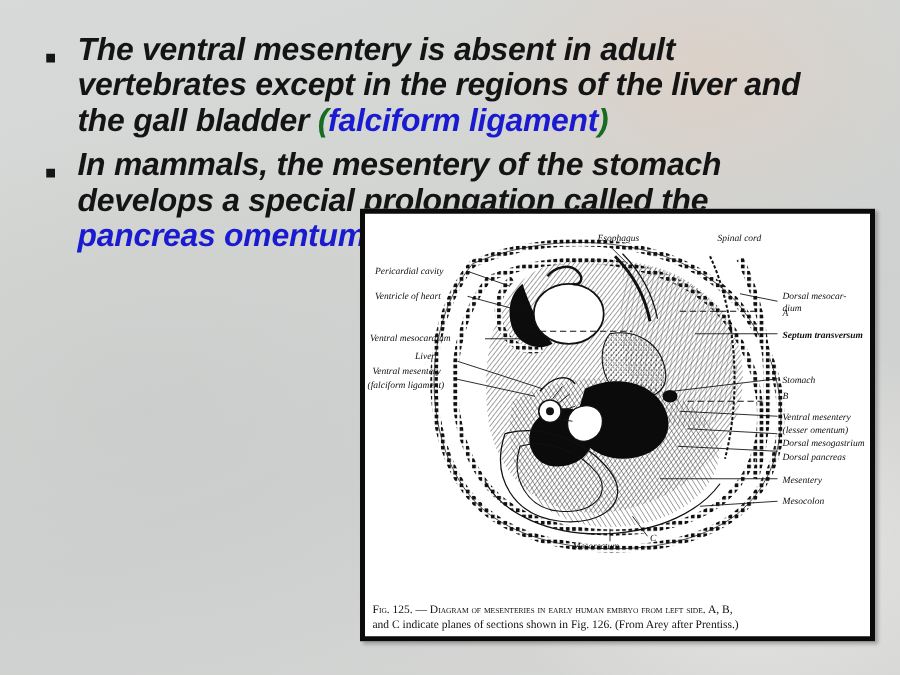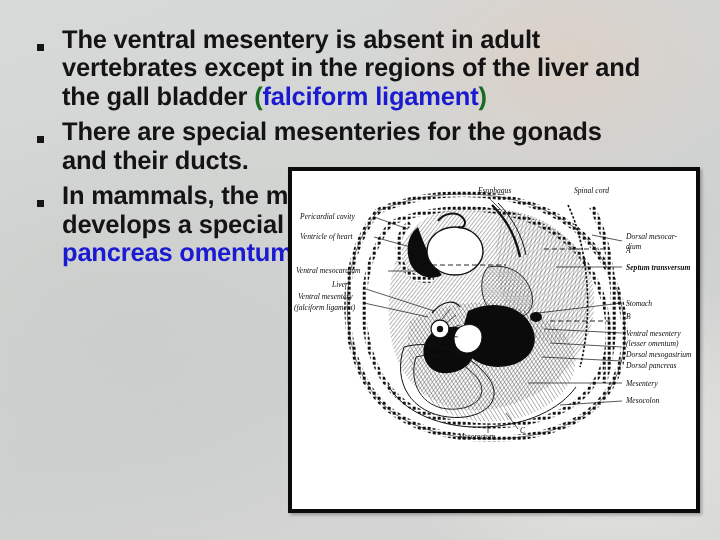--- a/index.html
+++ b/index.html
@@ -24,20 +24,21 @@
   #bullets {
     position: absolute;
     left: 26px;
     top: 26px;
     width: 620px;
   }
   .bullet-row {
     display: flex;
     align-items: flex-start;
     margin-bottom: 7px;
+    font-style: italic;
   }
   .bullet-marker {
     flex: 0 0 auto;
     width: 36px;
     padding-top: 11px;
     text-align: left;
     padding-left: 11px;
     box-sizing: border-box;
   }
   .bullet-marker i {
@@ -105,24 +106,20 @@
 
   <div id="bullets">
 
     <div class="bullet-row b1">
       <span class="bullet-marker"><i></i></span>
       <span class="bullet-text">
         <span>The ventral mesentery is absent in adult vertebrates except in the regions of the liver and the gall bladder </span><span class="green">(</span><span class="blue">falciform ligament</span><span class="green">)</span>
       </span>
     </div>
 
-    <div class="bullet-row b2">
-      <span class="bullet-marker"><i></i></span>
-      <span class="bullet-text">There are special mesenteries for the gonads and their ducts.</span>
-    </div>
 
     <div class="bullet-row b3">
       <span class="bullet-marker"><i></i></span>
       <span class="bullet-text">
         <span>In mammals, the mesentery of the stomach develops a special prolongation called the </span><span class="blue">pancreas omentum.</span>
       </span>
     </div>
 
   </div>
 
@@ -239,17 +236,19 @@
       <text class="lbl" x="334" y="165">Ventral mesentery</text>
       <text class="lbl" x="334" y="175">(lesser omentum)</text>
       <text class="lbl" x="334" y="186">Dorsal mesogastrium</text>
       <text class="lbl" x="334" y="197">Dorsal pancreas</text>
       <text class="lbl" x="334" y="215">Mesentery</text>
       <text class="lbl" x="334" y="232">Mesocolon</text>
       <text class="lbl" x="228" y="262">C</text>
     </svg>
 
     <div id="fig-caption">
+      <div class="figno">Fig. 125. — Diagram of mesenteries in early human embryo from left side.   A, B,</div>
+      <div>and C indicate planes of sections shown in Fig. 126.   (From Arey after Prentiss.)</div>
     </div>
 
   </div>
 
 </div>
 
 </body></html>

